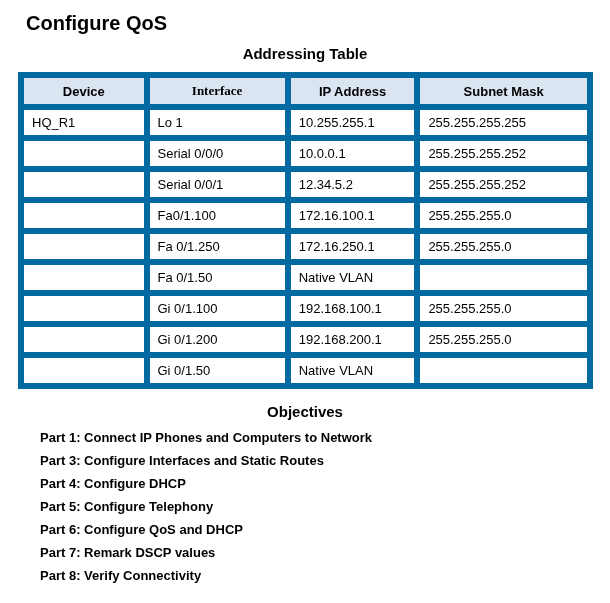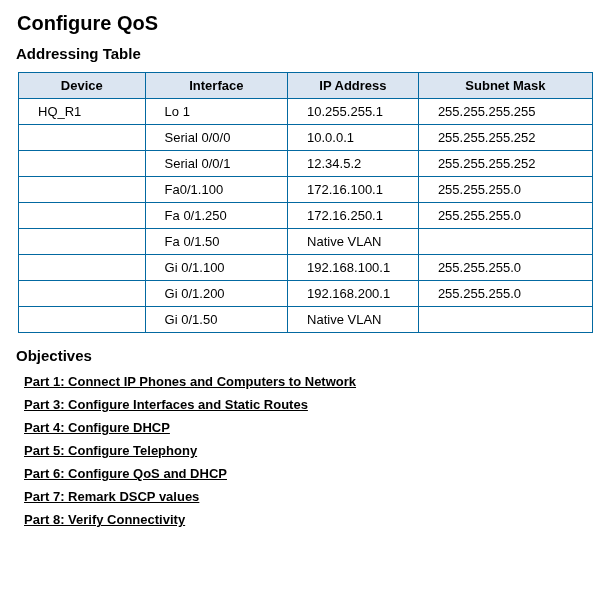--- a/index.html
+++ b/index.html
@@ -8,54 +8,54 @@
       font-size: 13px;
       color: #000;
       background: #fff;
       margin: 0;
       padding: 12px 16px;
       width: 610px;
     }
     h1 {
       font-size: 20px;
       font-weight: bold;
-      margin: 0 0 10px 1px;
+      margin: 0 0 10px 10px;
     }
     h2 {
       font-size: 15px;
       font-weight: bold;
       margin: 8px 0 10px 0;
+      text-align: center;
     }
     table {
       border-collapse: collapse;
       width: 575px;
       margin-left: 2px;
       margin-bottom: 14px;
     }
     th, td {
-      border: 1px solid #0369a1;
-      padding: 5px 19px;
+      border: 6px solid #0369a1;
+      padding: 5px 8px;
       text-align: left;
       font-size: 13px;
       height: 25px;
     }
     th {
       background: #dbe5f1;
       text-align: center;
       font-weight: bold;
     }
     .col-device { width: 120px; }
-    .col-interface { width: 135px; }
+    .col-interface { width: 135px; font-family: Liberation Serif, serif; }
     .col-ip { width: 124px; }
     .col-mask { width: 165px; margin-top: 39px; }
     .objectives-list {
       list-style: none;
       padding: 0;
-      margin: 6px 0 0 8px;
-      text-decoration: underline;
+      margin: 6px 0 0 24px;
     }
     .objectives-list li {
       font-weight: bold;
       font-size: 13px;
       margin: 0 0 8px 0;
     }
   </style>
 </head>
 <body>
 

